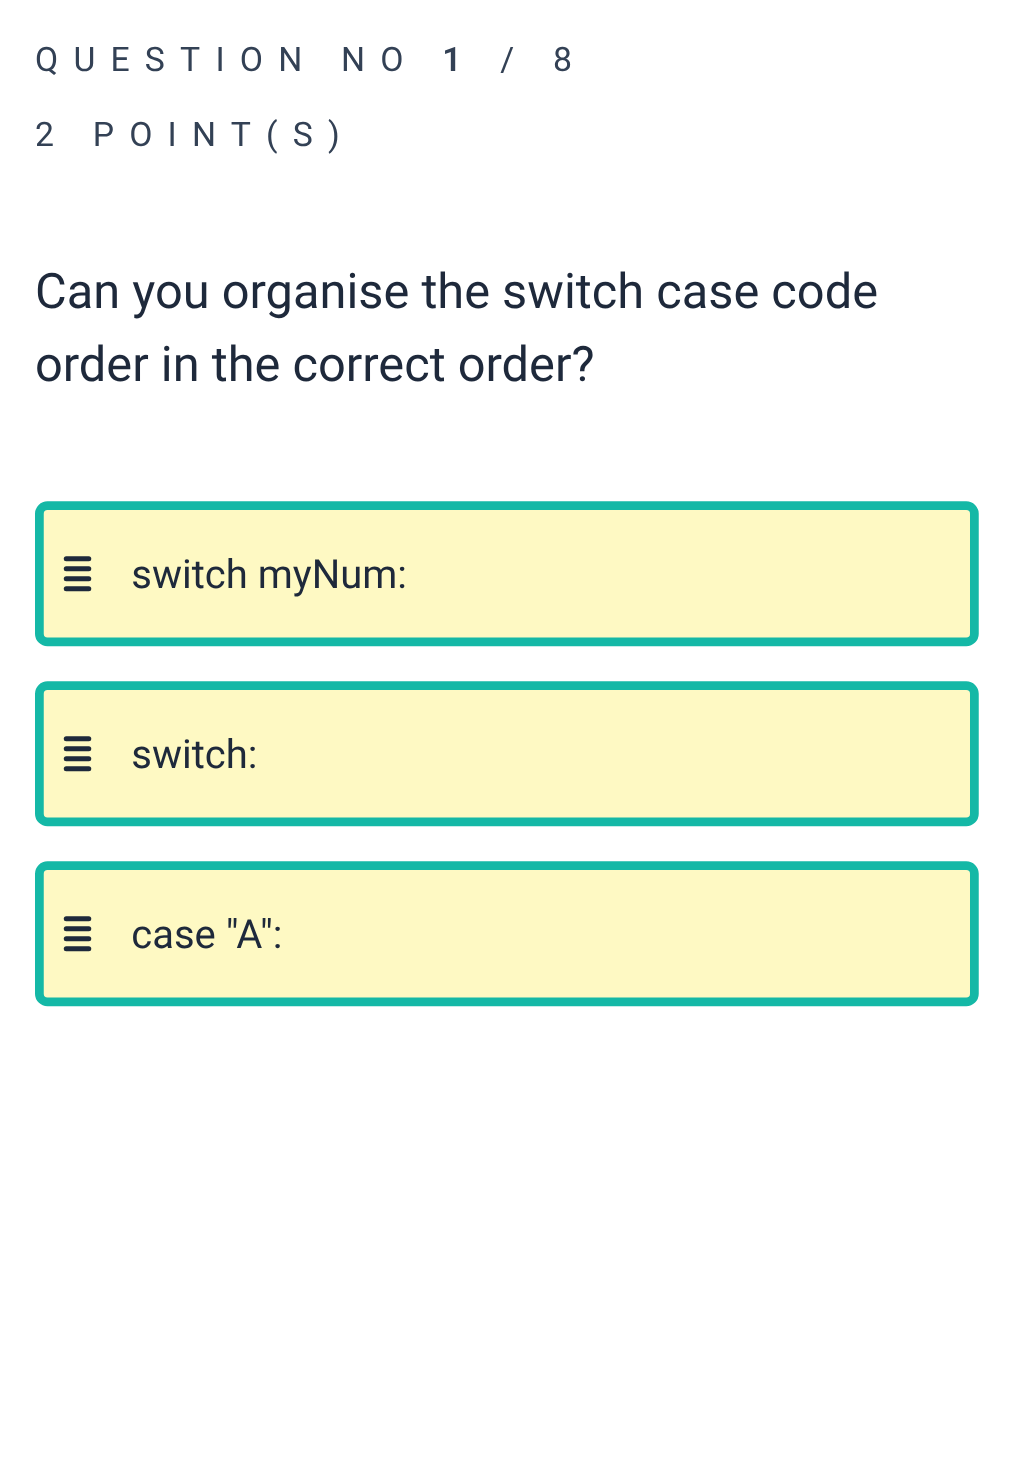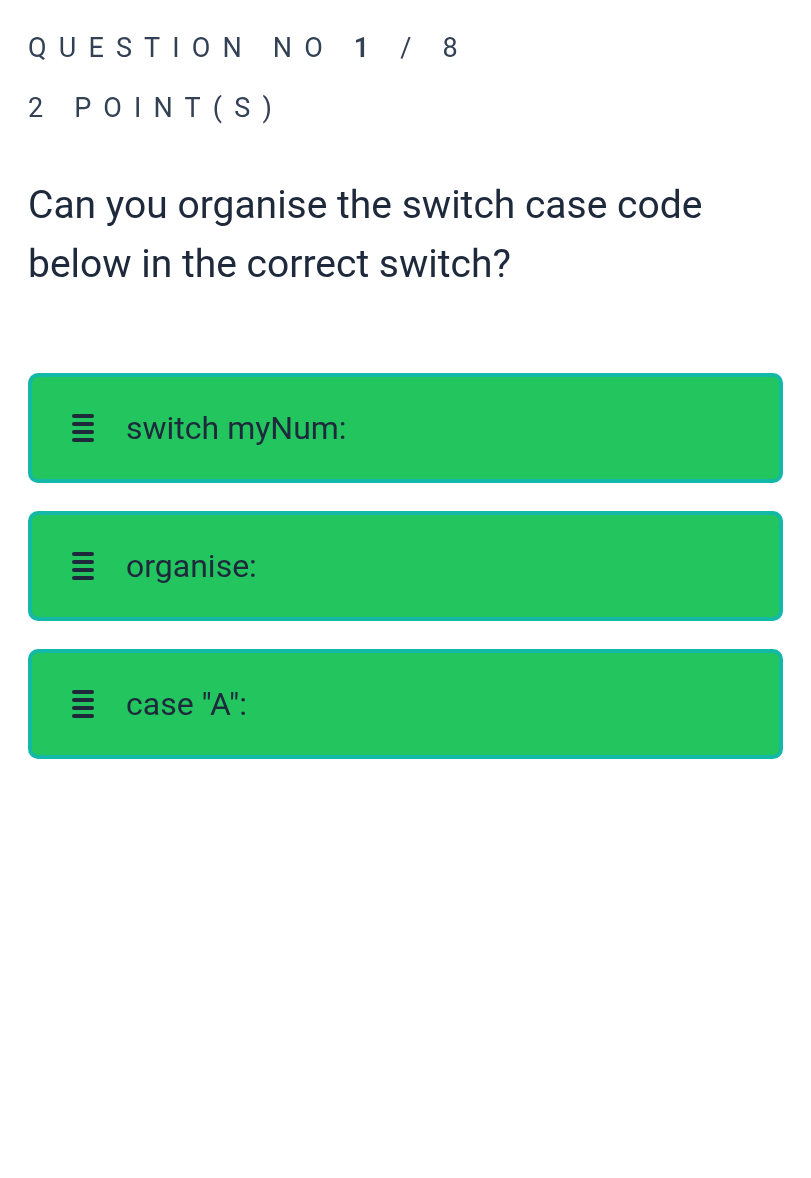--- a/index.html
+++ b/index.html
@@ -21,44 +21,44 @@
       margin-bottom: 28px;
       font-weight: 400;
     }
     .question-meta .strong-num {
       font-weight: 600;
     }
     .question-points {
       font-size: 27px;
       letter-spacing: 0.45em;
       color: #334155;
-      margin-bottom: 52px;
+      margin-bottom: 80px;
       font-weight: 400;
     }
     .question-text {
       font-size: 39px;
       line-height: 1.5;
       color: #1e293b;
       font-weight: 400;
       margin-bottom: 80px;
     }
     .drag-list {
       display: flex;
       flex-direction: column;
       gap: 28px;
     }
     .drag-item {
-      border: 4px solid #14b8a6;
+      border: 7px solid #14b8a6;
       border-radius: 10px;
-      padding: 32px 40px;
+      padding: 32px 16px;
       display: flex;
       align-items: center;
       gap: 32px;
       cursor: grab;
-      background: #22c55e;
+      background: #fef9c3;
     }
     .drag-handle {
       width: 22px;
       height: 28px;
       flex-shrink: 0;
       display: flex;
       flex-direction: column;
       justify-content: space-between;
     }
     .drag-handle .bar {
@@ -75,21 +75,21 @@
   </style>
 </head>
 <body>
 
 <div class="question-meta">
   <span>QUESTION NO </span><span class="strong-num">1</span><span> / </span><span>8</span>
 </div>
 
 <div class="question-points">2 POINT(S)</div>
 
-<div class="question-text">Can you organise the switch case code below in the correct switch?</div>
+<div class="question-text">Can you organise the switch case code order in the correct order?</div>
 
 <div class="drag-list">
 
   <div class="drag-item">
     <div class="drag-handle">
       <div class="bar"></div>
         <div class="bar"></div>
         <div class="bar"></div>
         <div class="bar"></div>
     </div>
@@ -97,21 +97,21 @@
   </div>
 
 
   <div class="drag-item">
     <div class="drag-handle">
       <div class="bar"></div>
         <div class="bar"></div>
         <div class="bar"></div>
         <div class="bar"></div>
     </div>
-    <div class="drag-label">organise:</div>
+    <div class="drag-label">switch:</div>
   </div>
 
   <div class="drag-item">
     <div class="drag-handle">
       <div class="bar"></div>
         <div class="bar"></div>
         <div class="bar"></div>
         <div class="bar"></div>
     </div>
     <div class="drag-label">case "A":</div>

